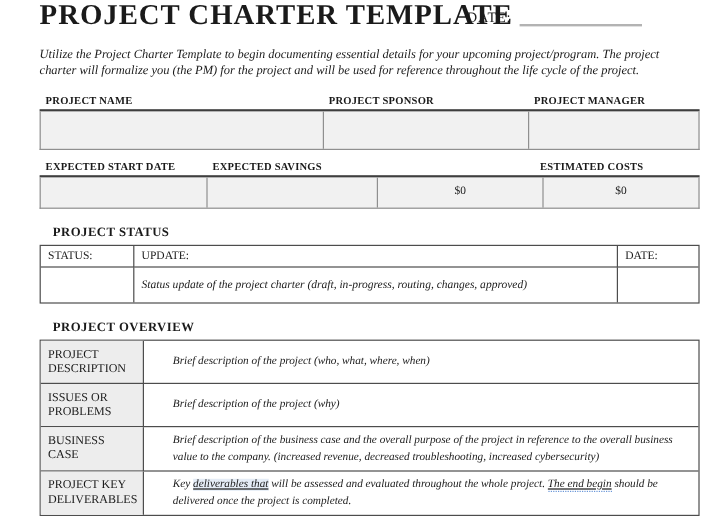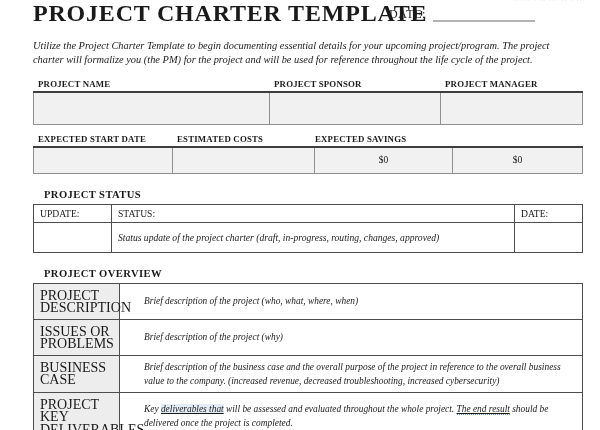--- a/index.html
+++ b/index.html
@@ -73,21 +73,21 @@
   .bb { border-bottom:1px solid #4d4d4d; }
   .hint { font-style:italic; font-size:9.2px; padding-left:9px; }
 
   
   .ov-grid {
     display:grid; grid-template-columns:86px 1fr;
     width:550px; box-sizing:border-box; border:1px solid #4d4d4d;
     margin-top:2px;
   }
   .ov-label {
-    background:#ededed; font-size:14px; line-height:12.5px;
+    background:#ededed; font-size:10px; line-height:12.5px;
     padding:6px 4px 4px 6px; box-sizing:border-box;
   }
   .ov-text {
     font-style:italic; font-size:9.4px; line-height:14px;
     padding:4px 12px 4px 24px; box-sizing:border-box;
     display:flex; align-items:center;
   }
 
   .u-mark {
     text-decoration:underline;
@@ -126,54 +126,54 @@
       <div class="mt-body">
         <div class="bcell c1 sep-r"></div>
         <div class="bcell c2 sep-r"></div>
         <div class="bcell c3"></div>
       </div>
     </div>
 
     <div class="mini-table t2">
       <div class="mt-head">
         <div class="hcell c1">EXPECTED START DATE</div>
+        <div class="hcell c4">EXPECTED SAVINGS</div>
         <div class="hcell c3">ESTIMATED COSTS</div>
-        <div class="hcell c4">EXPECTED SAVINGS</div>
       </div>
       <div class="mt-body">
         <div class="bcell c1 sep-r"></div>
         <div class="bcell c2 sep-r"></div>
         <div class="bcell c3 sep-r">$0</div>
         <div class="bcell c4">$0</div>
       </div>
     </div>
 
     <div class="section-title">PROJECT STATUS</div>
     <div class="status-grid">
+      <div class="cell head br bb">STATUS:</div>
       <div class="cell head br bb">UPDATE:</div>
-      <div class="cell head br bb">STATUS:</div>
       <div class="cell head bb">DATE:</div>
       <div class="cell body br"></div>
       <div class="cell body br hint">Status update of the project charter (draft, in-progress, routing, changes, approved)</div>
       <div class="cell body"></div>
     </div>
 
     <div class="section-title">PROJECT OVERVIEW</div>
     <div class="ov-grid">
 
       <div class="ov-label br bb ov-r1">PROJECT DESCRIPTION</div>
       <div class="ov-text bb ov-r1">Brief description of the project (who, what, where, when)</div>
 
       <div class="ov-label br bb ov-r2">ISSUES OR PROBLEMS</div>
       <div class="ov-text bb ov-r2">Brief description of the project (why)</div>
 
       <div class="ov-label br bb ov-r3">BUSINESS CASE</div>
       <div class="ov-text bb ov-r3">Brief description of the business case and the overall purpose of the project in reference to the overall business value to the company. (increased revenue, decreased troubleshooting, increased cybersecurity)</div>
 
       <div class="ov-label br ov-r4">PROJECT KEY DELIVERABLES</div>
       <div class="ov-text ov-r4">
-        <span><span>Key </span><span class="u-mark">deliverables that</span><span> will be assessed and evaluated throughout the whole project. </span><span class="u-squiggle">The end result</span><span> should be delivered once the project is completed.</span></span>
+        <span><span>Key </span><span class="u-mark">deliverables that</span><span> will be assessed and evaluated throughout the whole project. </span><span class="u-squiggle">The end begin</span><span> should be delivered once the project is completed.</span></span>
       </div>
 
     </div>
 
   </div>
 </div>
 
 </body></html>

